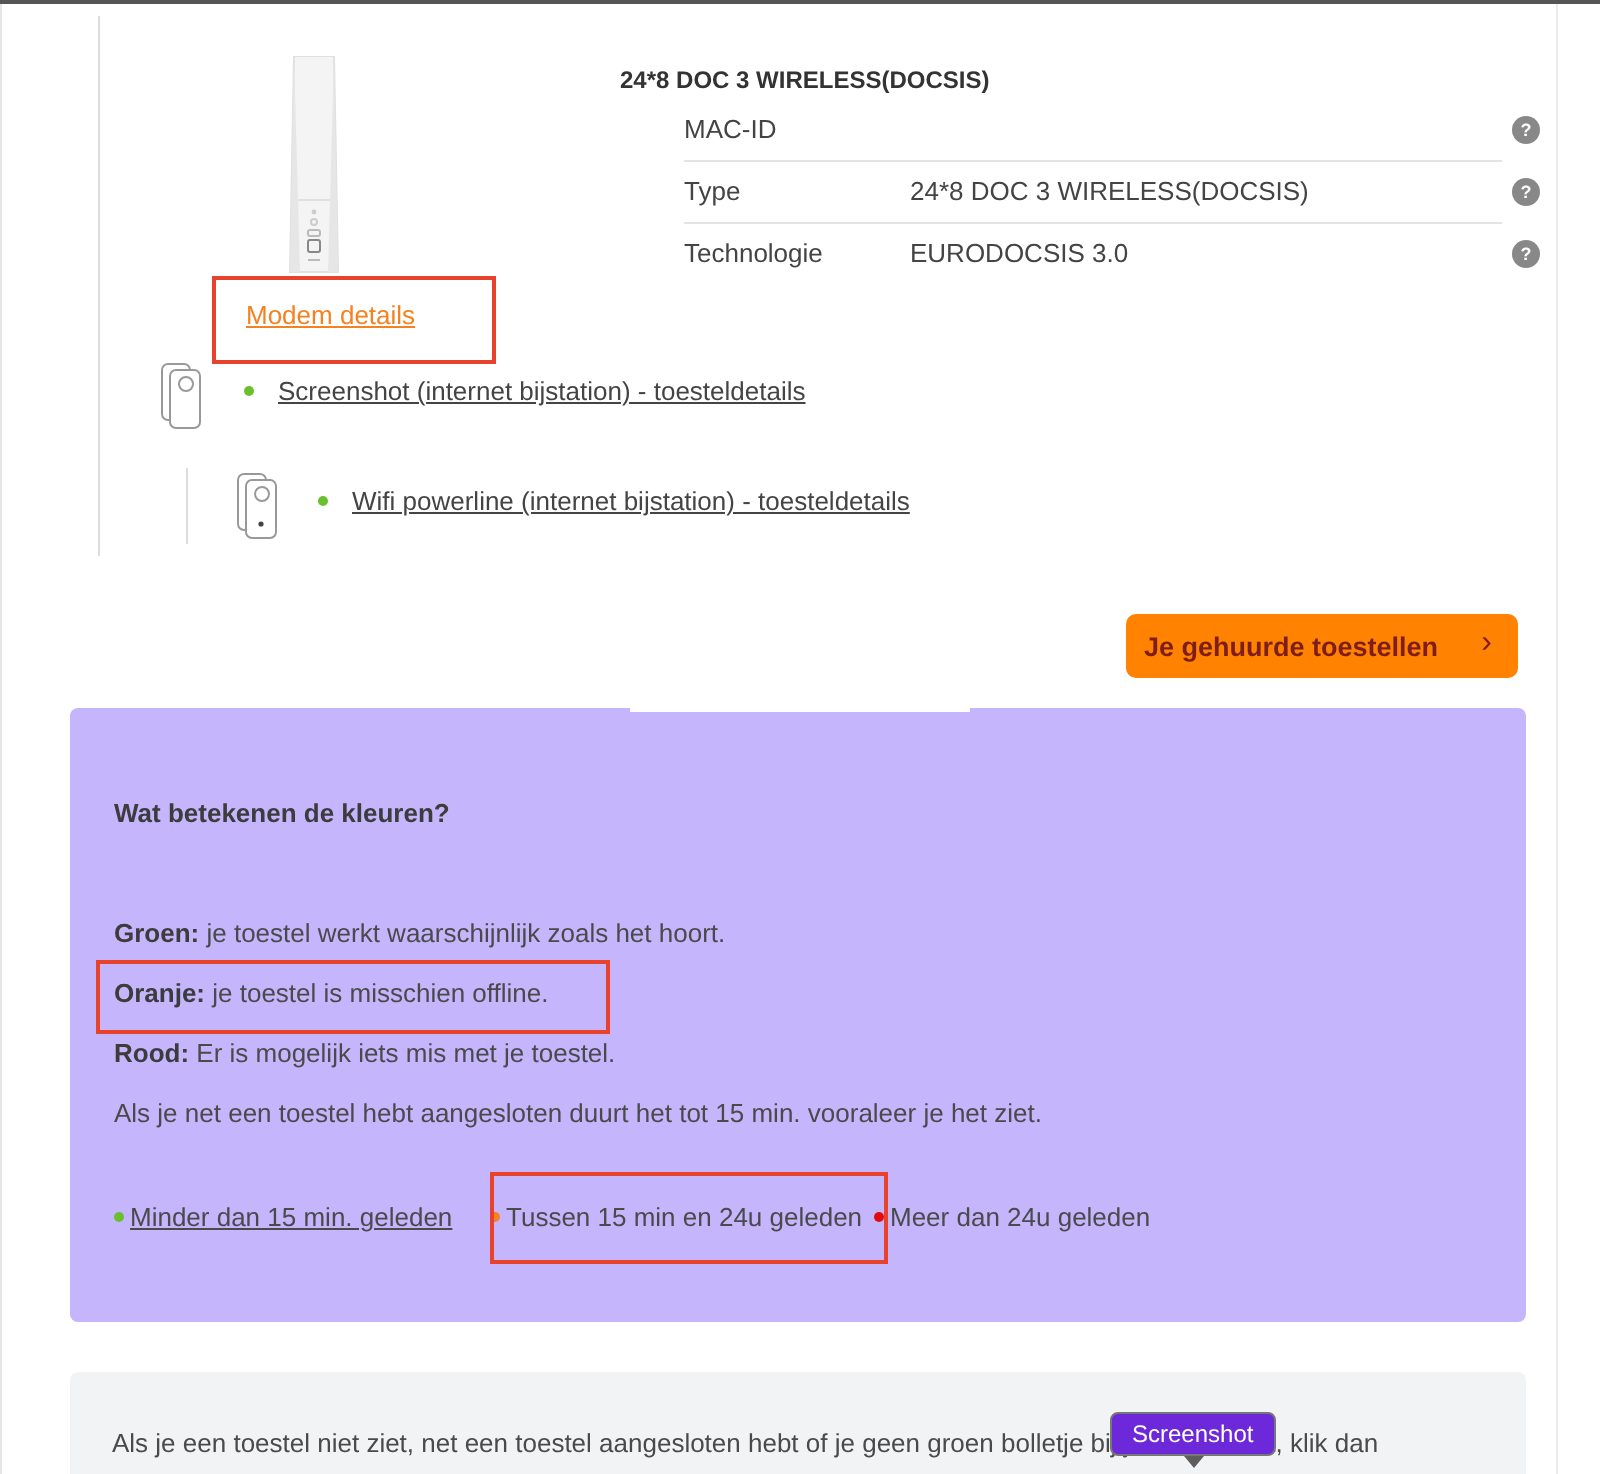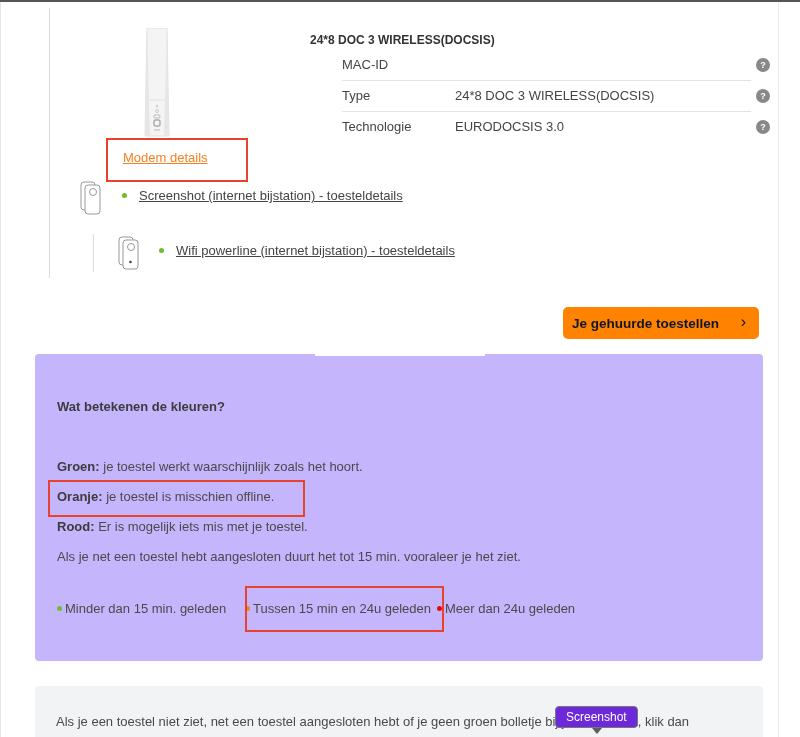--- a/index.html
+++ b/index.html
@@ -30,21 +30,21 @@
     .help-icon { position: absolute; left: 414px; top: 8px; width: 14px; height: 14px; border-radius: 50%; background: #888; color: #fff; font-size: 9px; font-weight: bold; text-align: center; line-height: 14px; cursor: pointer; }
 
     .device-item { position: absolute; display: flex; align-items: center; }
     .dot { width: 5px; height: 5px; border-radius: 50%; display: inline-block; }
     .dot-green { background: #6abf2d; }
     .dot-orange { background: #f58220; }
     .dot-red { background: #e20a0a; }
     .plug-icon { position: absolute; width: 24px; height: 36px; }
     .device-link { font-size: 13px; color: #444; text-decoration: underline; cursor: pointer; }
 
-    .cta-button { position: absolute; left: 563px; top: 307px; width: 196px; height: 32px; background: #ff8200; border-radius: 5px; color: #0f172a; font-size: 13.5px; font-weight: bold; display: flex; align-items: center; padding-left: 9px; box-sizing: border-box; cursor: pointer; }
+    .cta-button { position: absolute; left: 563px; top: 307px; width: 196px; height: 32px; background: #ff8200; border-radius: 5px; color: #7f1d1d; font-size: 13.5px; font-weight: bold; display: flex; align-items: center; padding-left: 9px; box-sizing: border-box; cursor: pointer; }
     .cta-chevron { position: absolute; right: 13px; top: 6px; font-size: 16px; font-weight: normal; }
 
     .info-panel { position: absolute; left: 35px; top: 354px; width: 728px; height: 307px; background: #c4b5fd; border-radius: 4px; }
     .info-panel .tab-notch { position: absolute; left: 280px; top: 0; width: 170px; height: 2px; background: #fff; }
     .info-title { position: absolute; left: 22px; top: 45px; font-size: 13px; font-weight: bold; color: #3c3c3c; }
     .info-line { position: absolute; left: 22px; font-size: 13px; color: #4a4a4a; white-space: nowrap; }
     .info-line b { color: #3c3c3c; }
     .highlight-box { position: absolute; border: 2px solid #e8412c; box-sizing: border-box; }
 
     .legend { position: absolute; left: 22px; top: 247px; font-size: 13px; color: #4a4a4a; }
@@ -131,21 +131,21 @@
 <div class="info-panel">
   <div class="tab-notch"></div>
   <div class="info-title">Wat betekenen de kleuren?</div>
   <div class="info-line" style="top:105px;"><b>Groen:</b><span> je toestel werkt waarschijnlijk zoals het hoort.</span></div>
   <div class="info-line" style="top:135px;"><b>Oranje:</b><span> je toestel is misschien offline.</span></div>
   <div class="highlight-box" style="left:13px; top:126px; width:257px; height:37px;"></div>
   <div class="info-line" style="top:165px;"><b>Rood:</b><span> Er is mogelijk iets mis met je toestel.</span></div>
   <div class="info-line" style="top:195px;">Als je net een toestel hebt aangesloten duurt het tot 15 min. vooraleer je het ziet.</div>
 
   <div class="legend">
-    <div class="legend-item" style="left:0; top:0;">
+    <div class="legend-item" style="left:0; top:0;text-decoration:underline;">
       <span class="dot dot-green"></span>
       <span>Minder dan 15 min. geleden</span>
     </div>
     <div class="legend-item" style="left:188px; top:0;">
       <span class="dot dot-orange"></span>
       <span>Tussen 15 min en 24u geleden</span>
     </div>
     <div class="legend-item" style="left:380px; top:0;">
       <span class="dot dot-red"></span>
       <span>Meer dan 24u geleden</span>

